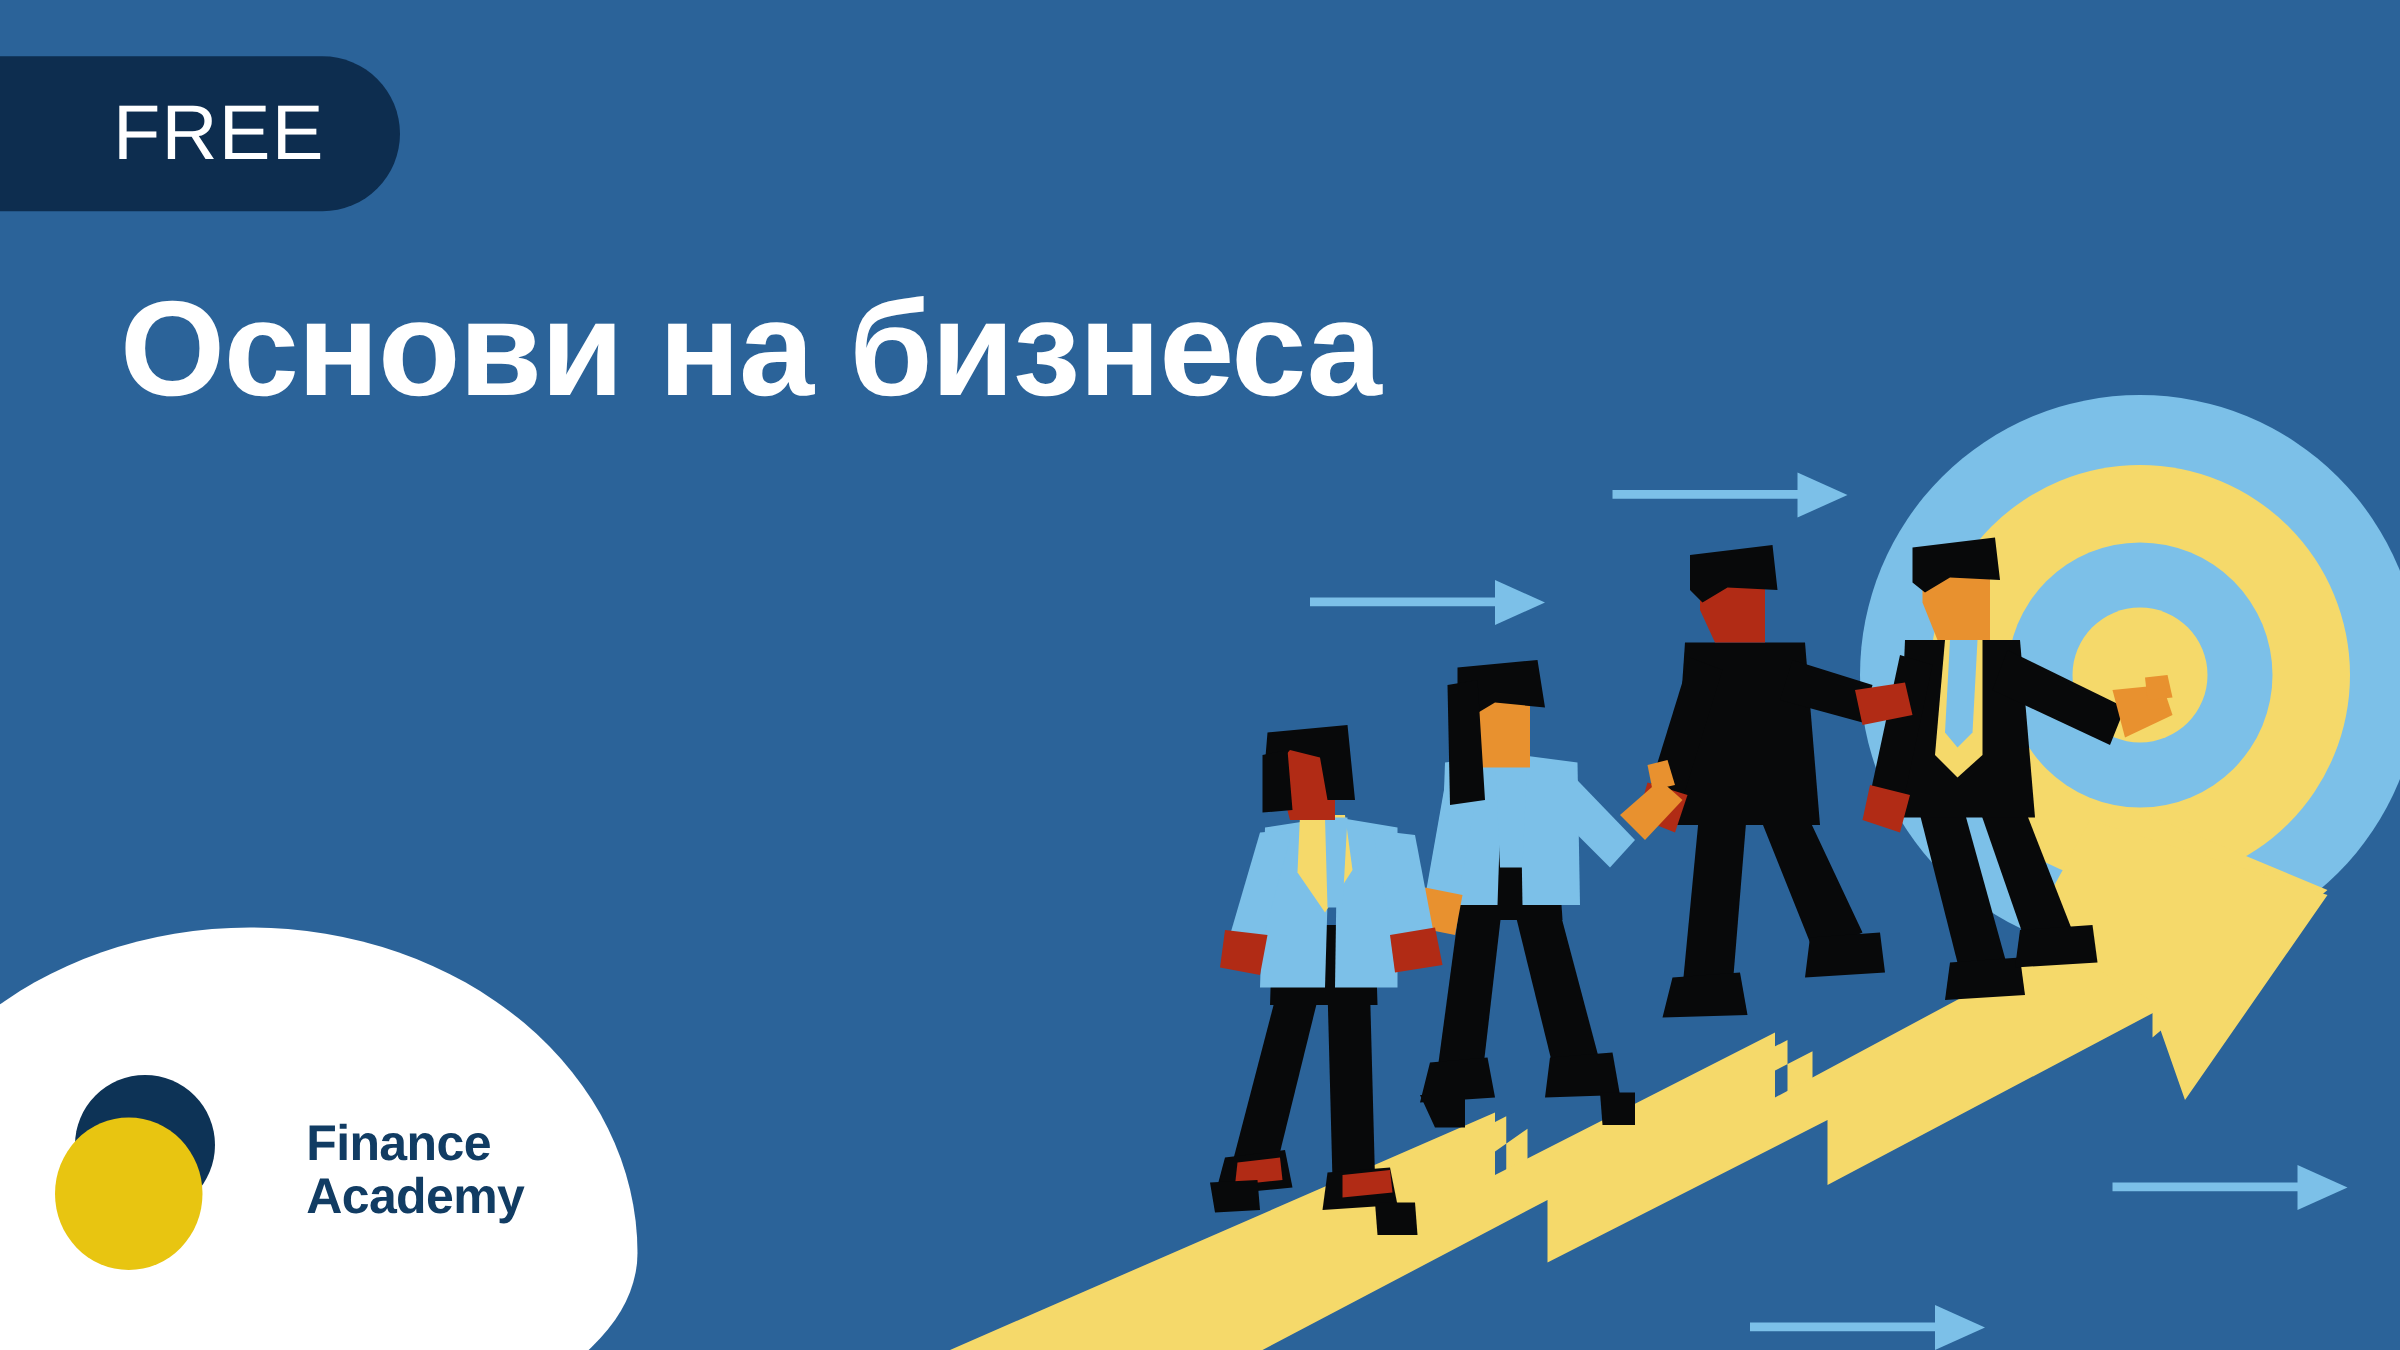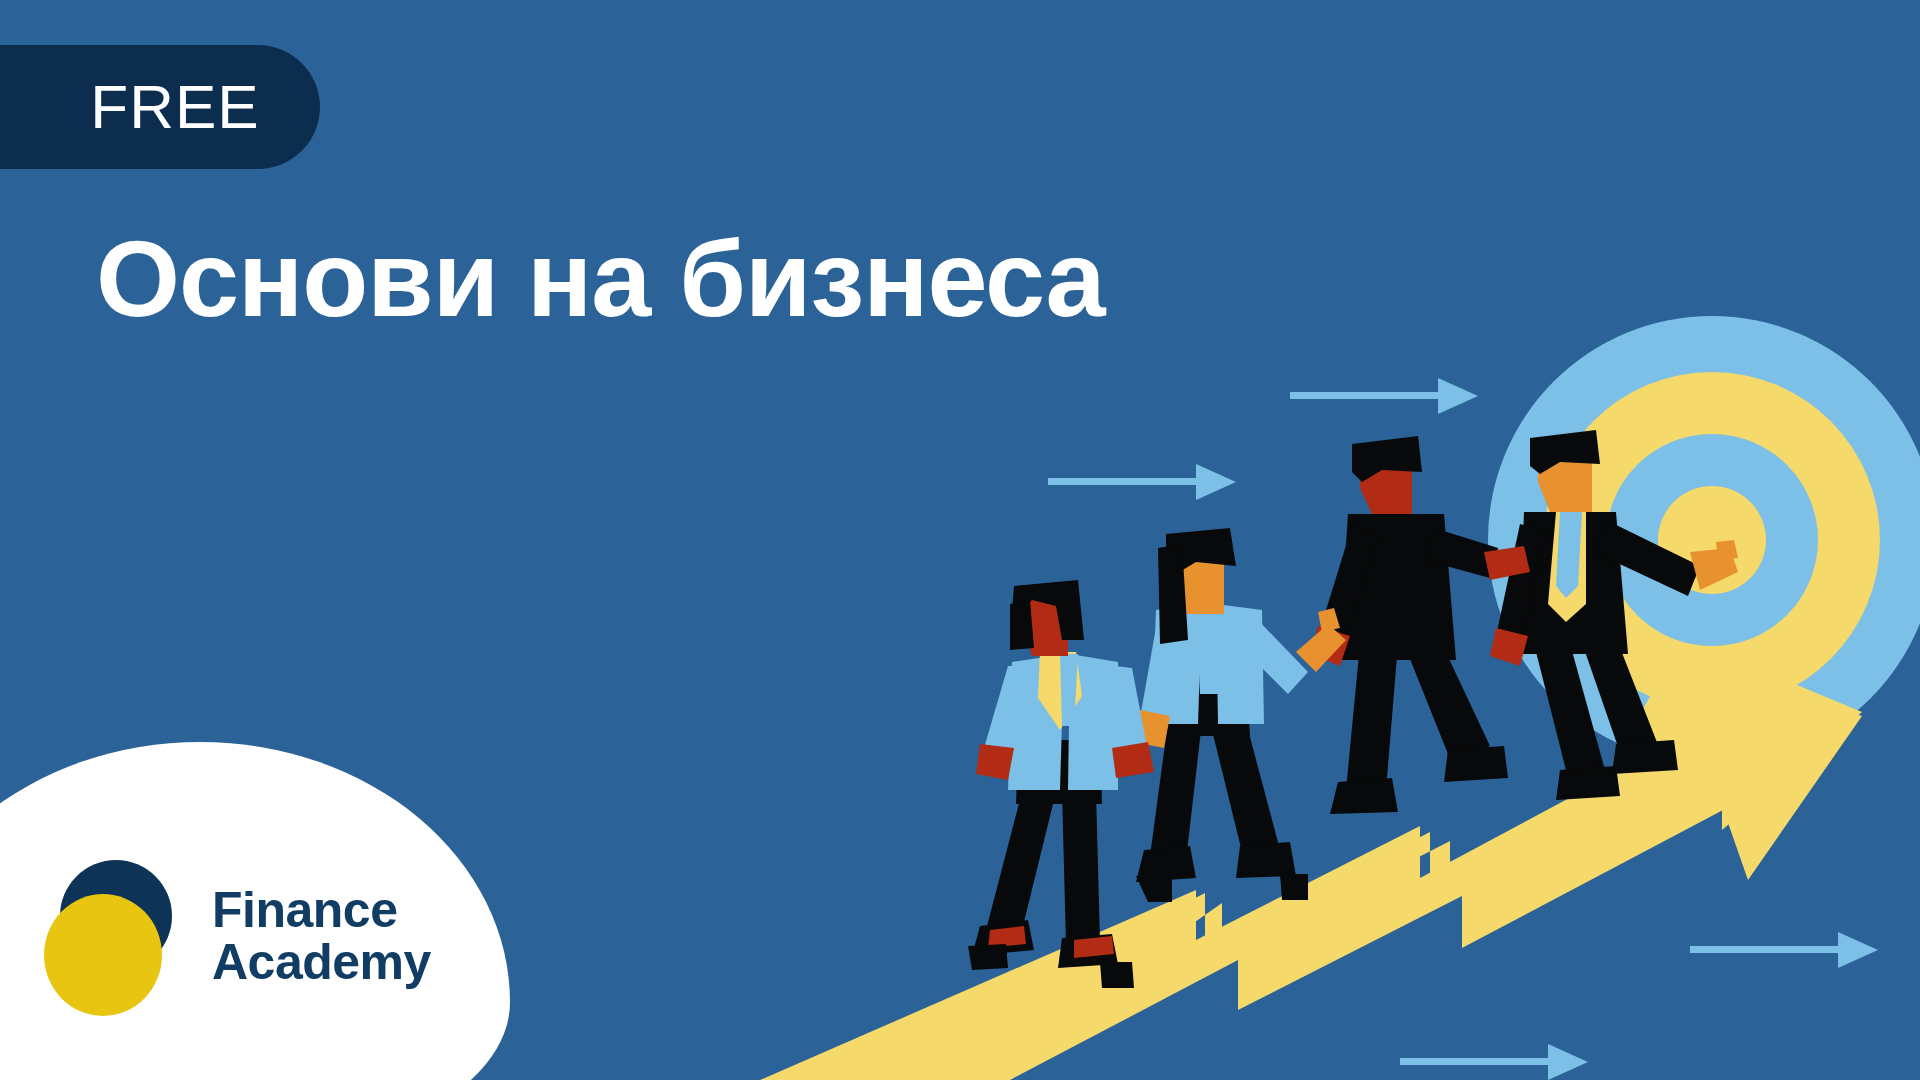--- a/index.html
+++ b/index.html
@@ -38,21 +38,21 @@
   .logo-inner{position:absolute;left:148px;top:118px;display:flex;align-items:center;}
   .logo-mark{position:relative;width:152px;height:152px;margin-right:22px;}
   .logo-mark .navy{
     position:absolute;left:22px;top:0;width:112px;height:112px;
     background:#0d3356;border-radius:50%;
   }
   .logo-mark .gold{
     position:absolute;left:6px;top:34px;width:118px;height:122px;
     background:#e8c511;border-radius:50%;
   }
-  .logo-text{color:#113c63;font-weight:bold;font-size:50px;line-height:1.05;letter-spacing:-0.5px;}
+  .logo-text{color:#113c63;font-weight:bold;font-size:40px;line-height:1.05;letter-spacing:-0.5px;margin-left:33px;}
 
   
   .layer{position:absolute;left:0;top:0;width:1920px;height:1080px;}
 </style>
 </head>
 <body>
 
 <div id="stage">
 
   <svg class="layer" viewBox="0 0 1920 1080">

